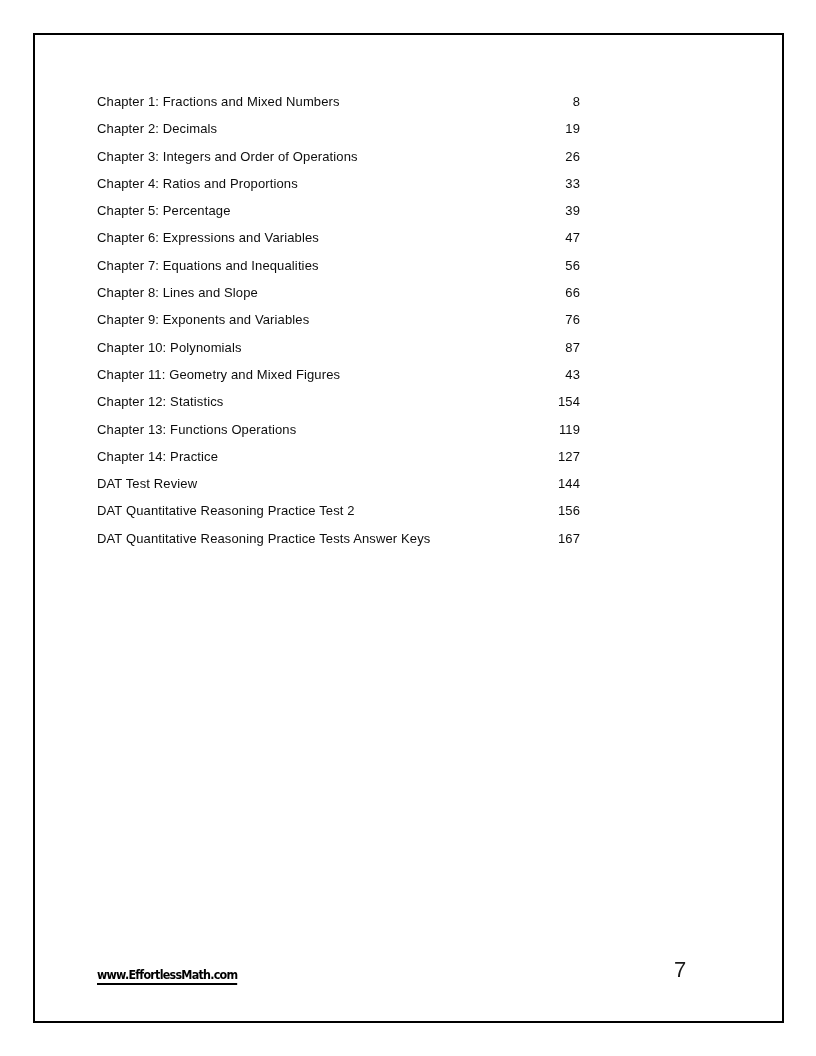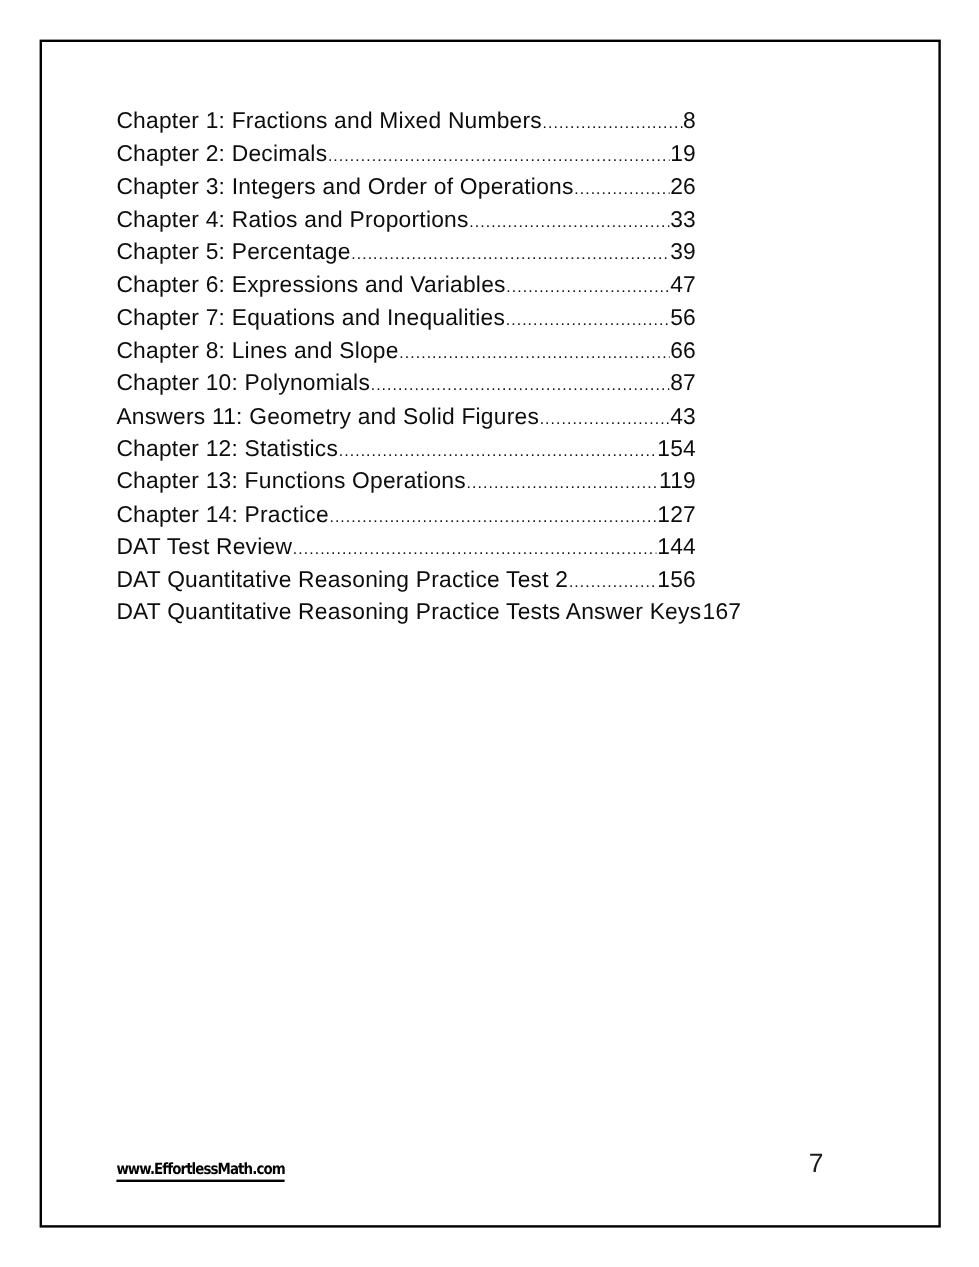--- a/index.html
+++ b/index.html
@@ -40,21 +40,21 @@
   .toc-list {
     list-style: none;
     margin: 0;
     padding: 0;
   }
 
   .toc-entry {
     display: flex;
     align-items: baseline;
     width: 483px;
-    font-size: 19px;
+    font-size: 13px;
     line-height: 27.3px;
     height: 27.3px;
     color: #0d0d0d;
     white-space: nowrap;
   }
 
   .toc-label {
     flex: 0 0 auto;
     letter-spacing: 0.01em;
   }
@@ -151,26 +151,31 @@
           <span class="toc-label">Chapter 7:  Equations and Inequalities</span>
           <span class="toc-leader"></span>
           <span class="toc-page">56</span>
         </li>
         <li class="toc-entry">
           <span class="toc-label">Chapter 8:  Lines and Slope</span>
           <span class="toc-leader"></span>
           <span class="toc-page">66</span>
         </li>
         <li class="toc-entry">
+          <span class="toc-label">Chapter 9:  Exponents and Variables</span>
+          <span class="toc-leader"></span>
+          <span class="toc-page">76</span>
+        </li>
+        <li class="toc-entry">
           <span class="toc-label">Chapter 10:  Polynomials</span>
           <span class="toc-leader"></span>
           <span class="toc-page">87</span>
         </li>
         <li class="toc-entry">
-          <span class="toc-label">Answers 11:  Geometry and Solid Figures</span>
+          <span class="toc-label">Chapter 11:  Geometry and Mixed Figures</span>
           <span class="toc-leader"></span>
           <span class="toc-page">43</span>
         </li>
         <li class="toc-entry">
           <span class="toc-label">Chapter 12:  Statistics</span>
           <span class="toc-leader"></span>
           <span class="toc-page">154</span>
         </li>
         <li class="toc-entry">
           <span class="toc-label">Chapter 13:  Functions Operations</span>

